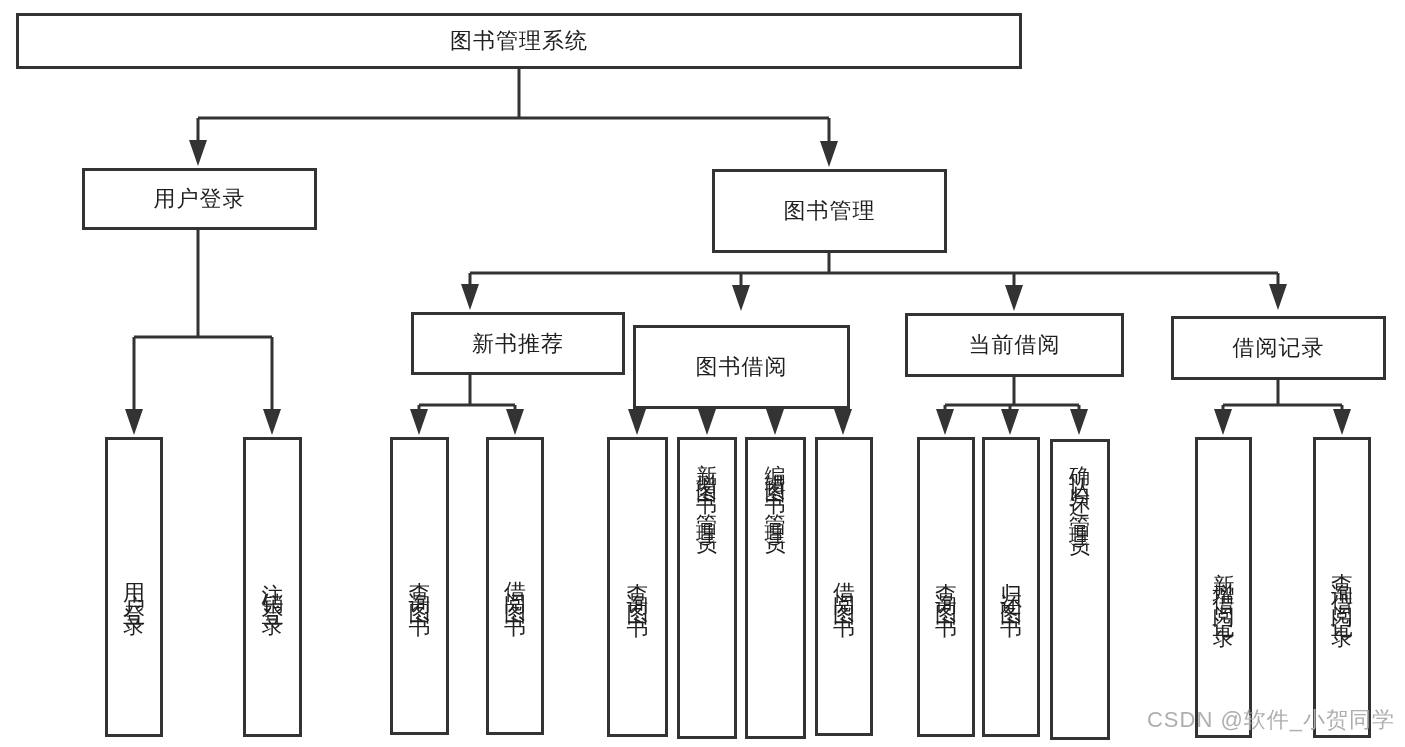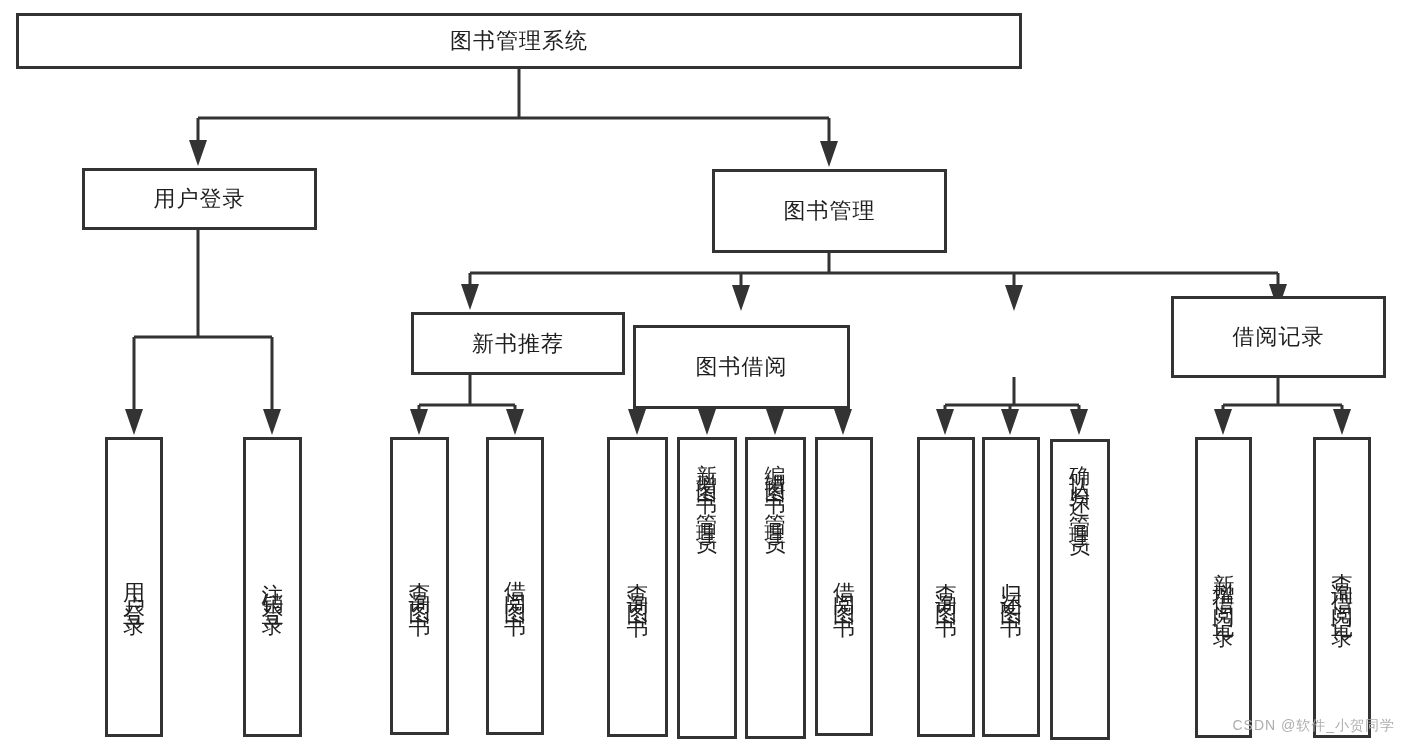--- a/index.html
+++ b/index.html
@@ -52,21 +52,21 @@
     padding-top: 7px;
   }
   .node.v.long span {
     letter-spacing: 10px;
     font-size: 21px;
   }
   .watermark {
     position: absolute;
     right: 10px;
     bottom: 12px;
-    font-size: 14px;
+    font-size: 22px;
     letter-spacing: 1px;
     color: var(--wm, #aeaeae);
     white-space: nowrap;
   }
 </style>
 </head>
 <body>
 
 <div class="stage" style="--line: #333333; --text: #1f1f1f; --bg: #ffffff; --wm: #aeaeae;">
 
@@ -127,21 +127,24 @@
   <div class="node h" style="left:712px; top:169px; width:235px; height:84px;">
     <span>图书管理</span>
   </div>
 
   <div class="node h" style="left:363px; top:312px; width:214px; height:63px;margin-left:48px;">
     <span>新书推荐</span>
   </div>
   <div class="node h" style="left:633px; top:325px; width:217px; height:84px;">
     <span>图书借阅</span>
   </div>
-  <div class="node h" style="left:1171px; top:296px; width:215px; height:82px;">
+  <div class="node h" style="left:905px; top:313px; width:219px; height:64px;">
+    <span>当前借阅</span>
+  </div>
+  <div class="node h" style="left:1171px; top:316px; width:215px; height:64px;">
     <span>借阅记录</span>
   </div>
 
   <div class="node v" style="left:105px; top:437px; width:58px; height:300px;">
     <span>用户登录</span>
   </div>
   <div class="node v" style="left:243px; top:437px; width:59px; height:300px;">
     <span>注销登录</span>
   </div>
 

